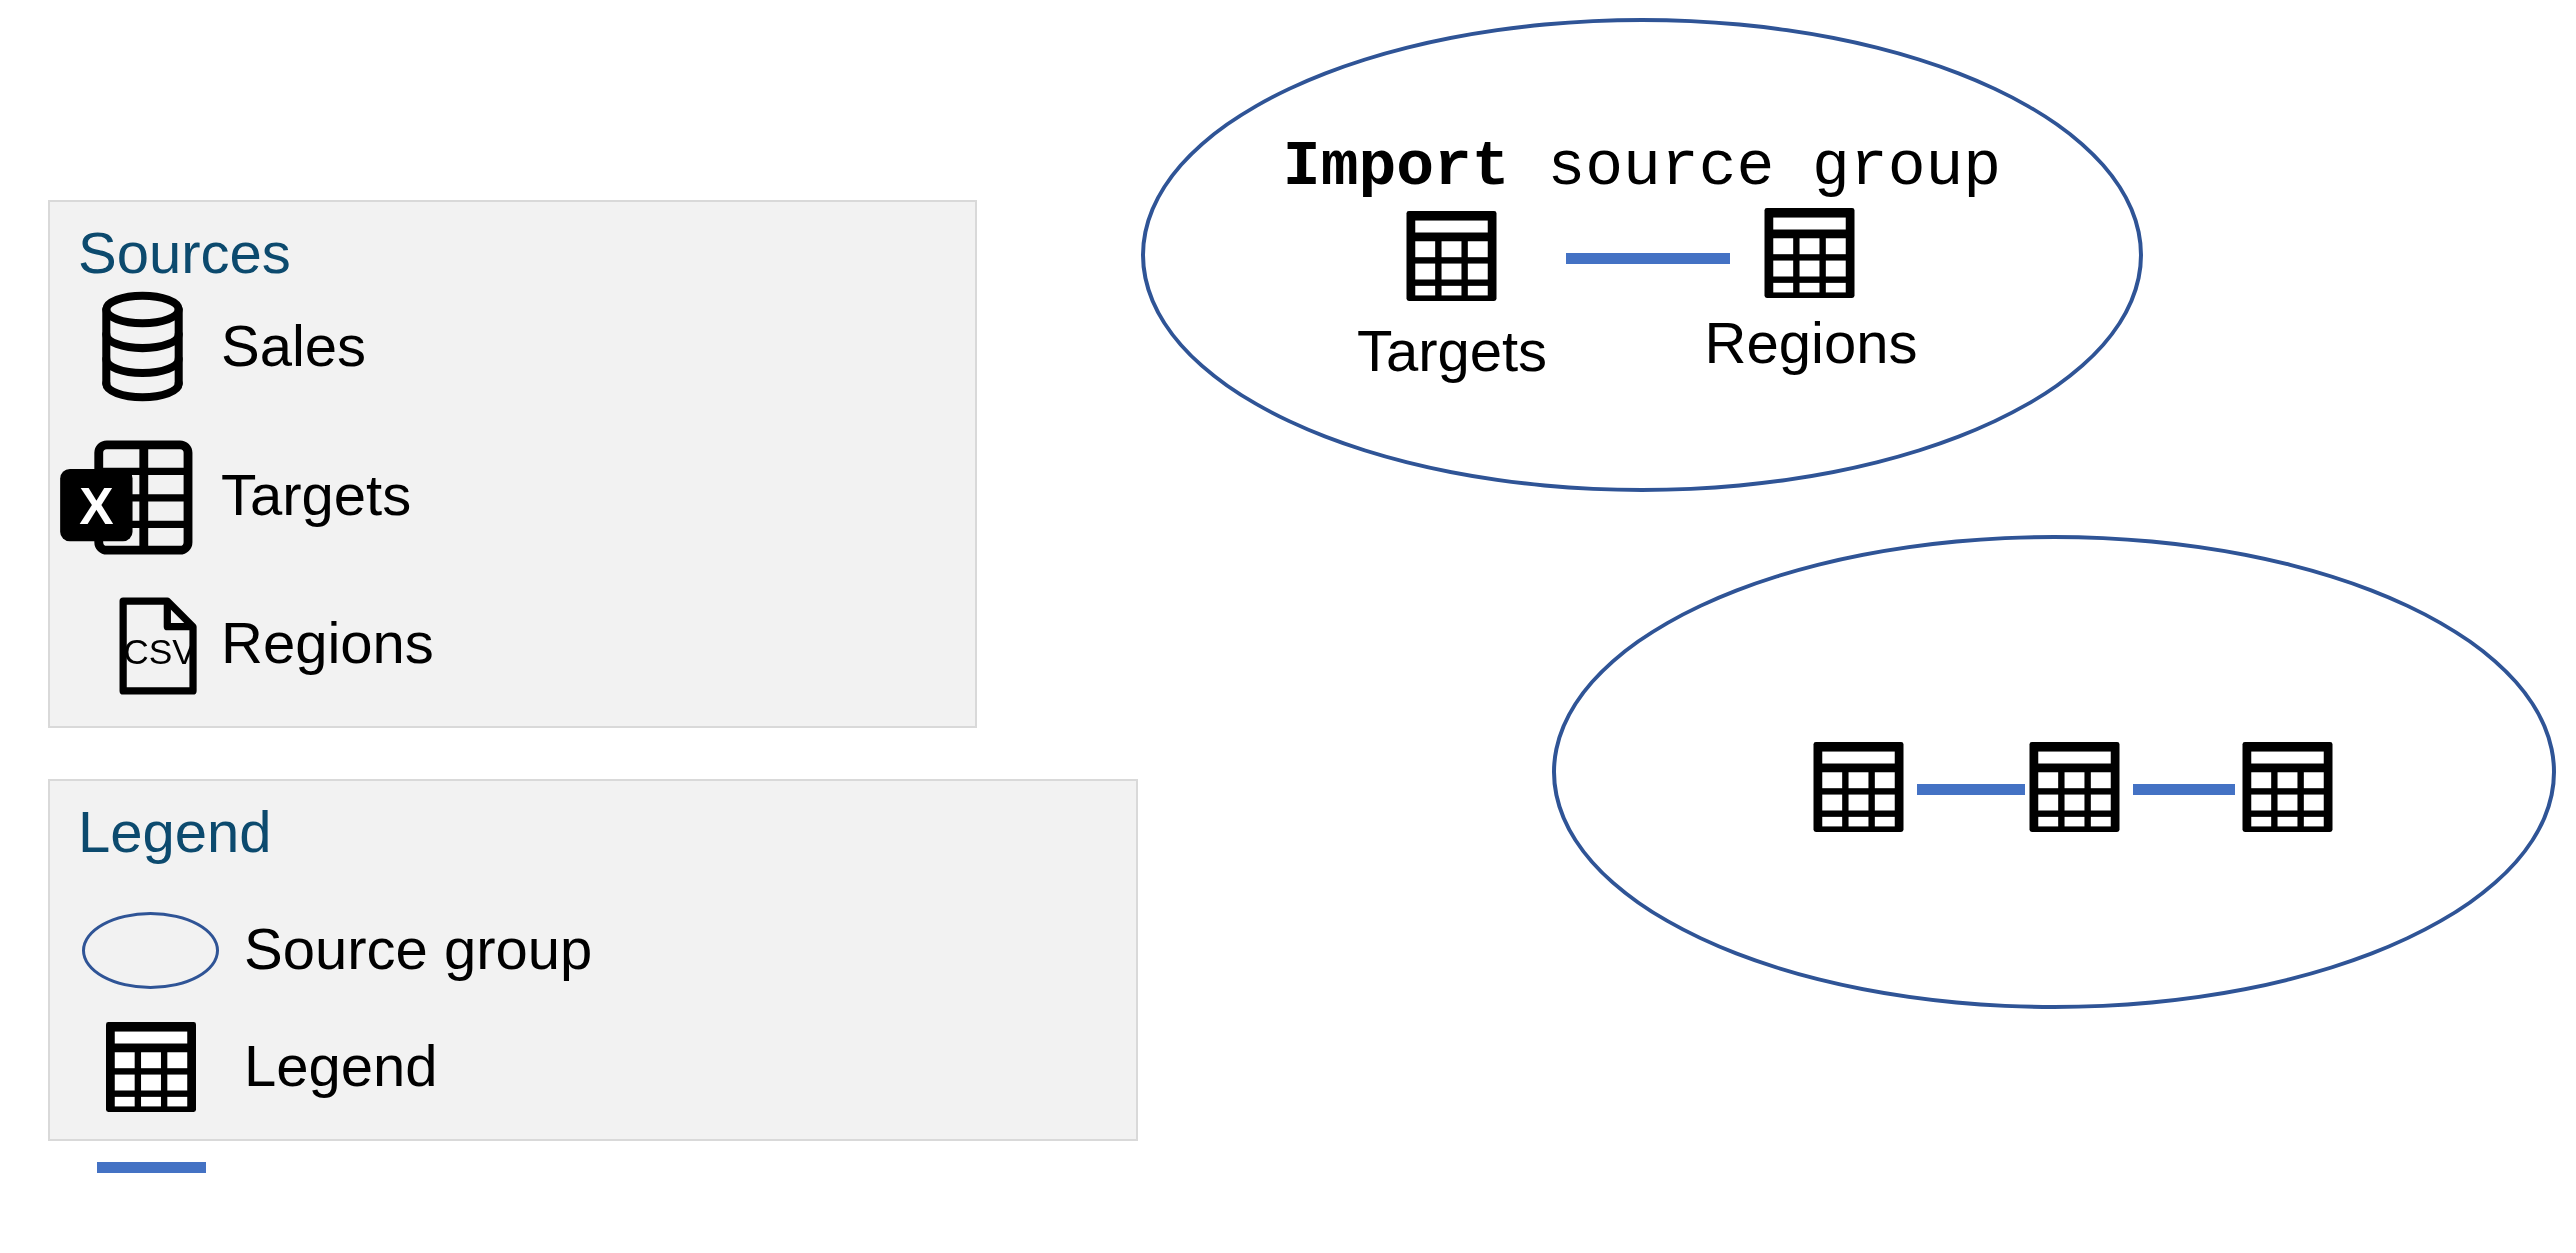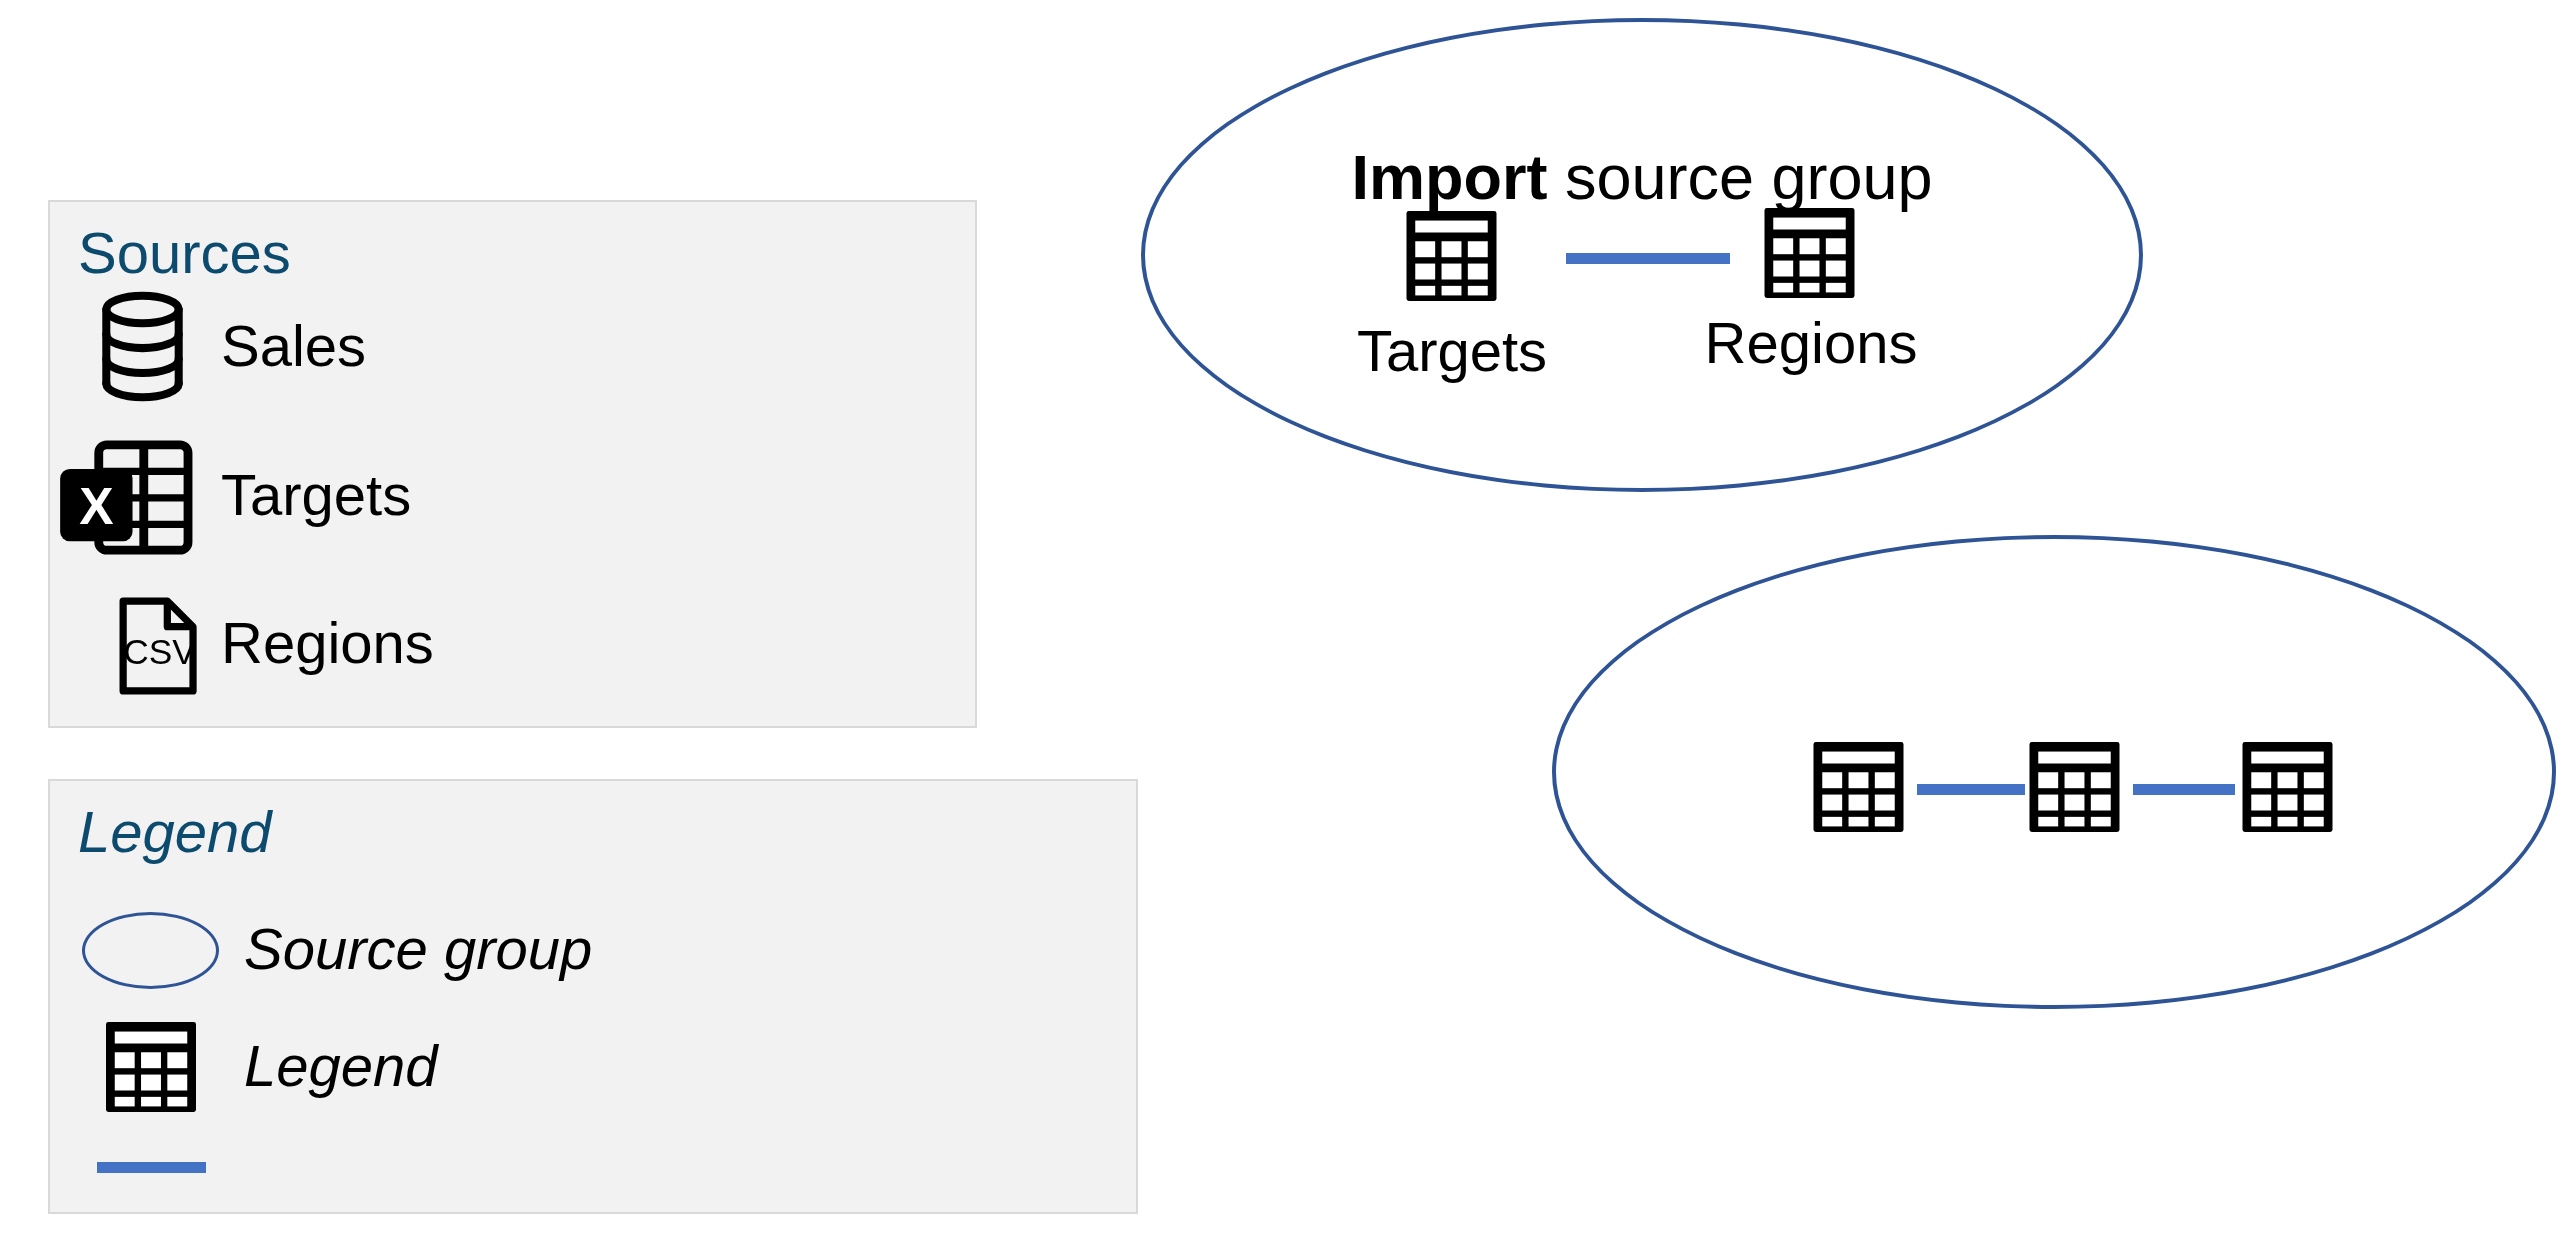--- a/index.html
+++ b/index.html
@@ -3,21 +3,21 @@
 <meta charset="utf-8">
 <style>
   html,body{margin:0;padding:0;background:#ffffff;}
   .canvas{
     position:relative;width:2576px;height:1254px;background:#ffffff;
     font-family:"Liberation Sans",sans-serif;color:#000;overflow:hidden;
   }
   
   .panel{position:absolute;background:#f2f2f2;border:2.4px solid #d9d9d9;box-sizing:border-box;}
   .panel-sources{left:48px;top:200px;width:929px;height:528px;}
-  .panel-legend{left:48px;top:779px;width:1090px;height:435px;font-style:italic;}
+  .panel-legend{left:48px;top:779px;width:1090px;height:362px;}
   .panel-title{position:absolute;left:28px;top:18px;font-size:58px;line-height:65px;color:#0c4a6e;}
   .row-label{position:absolute;font-size:58px;line-height:58px;white-space:nowrap;color:#000;}
   .icon{position:absolute;}
   
   .db-icon{left:48px;top:89px;}
   .lbl-sales{left:171px;top:115px;}
   .xls-icon{left:9.7px;top:238px;}
   .lbl-targets{left:171px;top:264px;}
   .csv-icon{left:65px;top:395px;}
   .lbl-regions{left:171px;top:412px;}
@@ -26,21 +26,21 @@
   .lbl-sourcegroup{left:194px;top:139px;}
   .legend-table-icon{left:56px;top:239px;}
   .lbl-table{left:194px;top:256px;}
   .legend-line-icon{left:47px;top:381px;width:109px;height:11.3px;background:#4472C4;}
   .lbl-intra{left:194px;top:357px;}
   
   .group-ellipse{position:absolute;border:4px solid #2F5496;border-radius:50%;box-sizing:border-box;background:#fff;}
   .group-import{left:1141px;top:18px;width:1002px;height:474px;}
   .group-sales{left:1552px;top:535px;width:1004px;height:474px;}
   .group-title{position:absolute;left:0;width:100%;text-align:center;font-size:63px;line-height:68px;white-space:nowrap;color:#000;}
-  .group-import .group-title{top:121px;}
+  .group-import .group-title{top:112px;font-family:Liberation Mono, monospace;}
   .group-sales .group-title{top:90px;}
   .group-title .tb{font-weight:bold;}
   .tbl{position:absolute;width:93px;height:90px;}
   .group-import .t1{left:260px;top:189px;}
   .group-import .t2{left:618px;top:186px;}
   .group-sales  .t1{left:256px;top:203px;}
   .group-sales  .t2{left:472px;top:203px;}
   .group-sales  .t3{left:685px;top:203px;}
   .rel-line{position:absolute;height:10.5px;background:#4472C4;}
   .group-import .l1{left:421px;top:231px;width:164px;}

